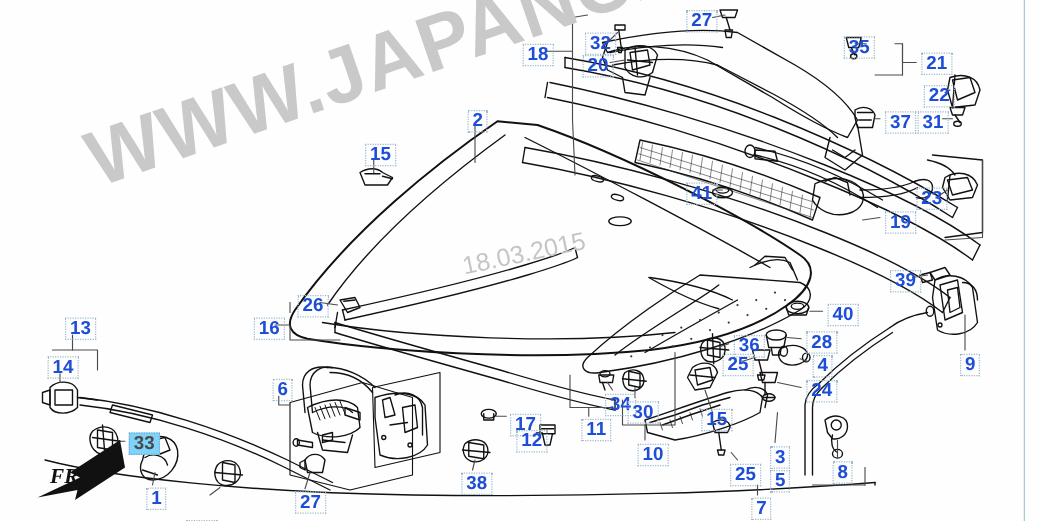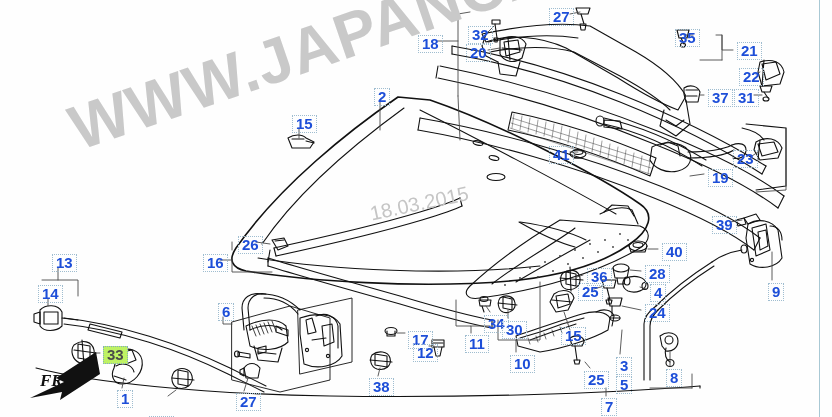--- a/index.html
+++ b/index.html
@@ -65,21 +65,21 @@
     font-size: 15px;
     font-weight: bold;
     color: #1d4ed8;
     border: 1px dotted #9fbdd0;
     padding: 0px 3px 1px 3px;
     line-height: 15px;
     background: transparent;
     white-space: nowrap;
   }
   .callout.hl {
-    background: #bef264;
+    background: #7dd3fc;
     color: #4a4a4a;
     border: 1px dotted #7fa8c4;
   }
   
   #part-code {
     position: absolute;
     left: 697px;
     top: 381px;
     font-family: "Liberation Mono", monospace;
     font-size: 13px;

